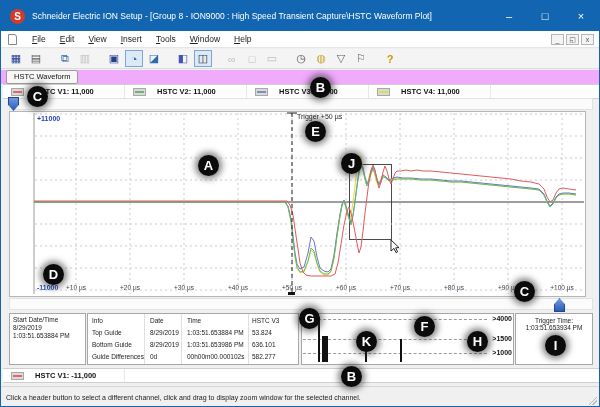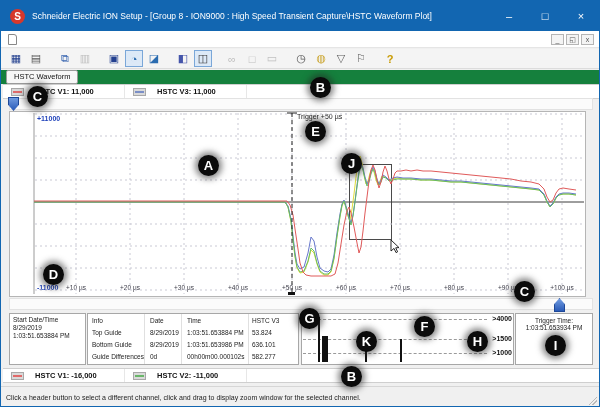--- a/index.html
+++ b/index.html
@@ -22,21 +22,21 @@
   .mdi-btn{width:13px;height:11px;border:1px solid #b5b5b5;background:#f4f4f4;font-size:7px;line-height:9px;text-align:center;margin-left:2px;color:#555}
 
   
   .toolbar{position:absolute;left:0;top:48px;width:100%;height:20px;background:#f4f4f4;border-bottom:1px solid #dcdcdc;display:flex;align-items:center;padding-left:6px}
   .tool{width:18px;height:17px;display:flex;align-items:center;justify-content:center;font-size:11px;margin-right:2px;border:1px solid transparent}
   .tool.pressed{background:#dce9f7;border-color:#7aa7d8}
   .tool.disabled{color:#c0c0c0 !important}
   .tool-gap{width:9px;flex:none}
 
   
-  .tabrow{position:absolute;left:0;top:69px;width:100%;height:14px;background:#15803d}
+  .tabrow{position:absolute;left:0;top:69px;width:100%;height:14px;background:#f0abfc}
   .tab{position:absolute;left:5px;top:0;font-size:7.5px;padding:1px 7px 2px;border:1px solid #9a9a9a;background:#f7f7f7;border-radius:2px;color:#111}
 
   
   .chanrow{position:absolute;left:2px;width:596px;height:15px;background:#fff;border-top:1px solid #cfcfcf;border-bottom:1px solid #cfcfcf;display:flex}
   .chan-cell{width:122px;flex:none;display:flex;align-items:center;border-right:1px solid #e7e7e7;padding-left:8px}
   .swatch{width:13px;height:8px;background:#dadada;border:1px solid #a8a8a8;margin-right:11px;position:relative;flex:none}
   .swatch i{position:absolute;left:1px;right:1px;top:2px;height:2px;display:block}
   .chan-label{font-size:7.5px;font-weight:bold;color:#111;white-space:nowrap}
 
   
@@ -80,20 +80,29 @@
   <div class="titlebar">
     <div class="app-icon">S</div>
     <div class="title-text">Schneider Electric ION Setup - [Group 8 - ION9000 : High Speed Transient Capture\HSTC Waveform Plot]</div>
     <div class="tb-btn">–</div>
     <div class="tb-btn">□</div>
     <div class="tb-btn">×</div>
   </div>
 
   <div class="menubar">
     <div class="doc-icon"></div>
+    <div id="menu-items" style="display:flex">
+        <span class="menu-item"><u>F</u>ile</span>
+        <span class="menu-item"><u>E</u>dit</span>
+        <span class="menu-item"><u>V</u>iew</span>
+        <span class="menu-item"><u>I</u>nsert</span>
+        <span class="menu-item"><u>T</u>ools</span>
+        <span class="menu-item"><u>W</u>indow</span>
+        <span class="menu-item"><u>H</u>elp</span>
+      </div>
     <div class="mdi-ctrls" id="mdi-ctrls">
         <div class="mdi-btn">_</div>
         <div class="mdi-btn">◱</div>
         <div class="mdi-btn">x</div>
       </div>
   </div>
 
   <div class="toolbar" id="toolbar">
       <div class="tool" style="color: rgb(35, 64, 143);">▦</div>
       <div class="tool" style="color: rgb(90, 90, 90);">▤</div>
@@ -126,23 +135,35 @@
 
   <div class="chanrow" id="chan-top" style="top:83px">
       <div class="chan-cell">
         <div class="swatch">
           <i style="background: rgb(224, 106, 106);"></i>
         </div>
         <div class="chan-label">HSTC V1: 11,000</div>
       </div>
       <div class="chan-cell">
         <div class="swatch">
+          <i style="background: rgb(106, 182, 106);"></i>
+        </div>
+        <div class="chan-label">HSTC V2: 11,000</div>
+      </div>
+      <div class="chan-cell">
+        <div class="swatch">
           <i style="background: rgb(123, 143, 199);"></i>
         </div>
         <div class="chan-label">HSTC V3: 11,000</div>
+      </div>
+      <div class="chan-cell">
+        <div class="swatch">
+          <i style="background: rgb(222, 222, 74);"></i>
+        </div>
+        <div class="chan-label">HSTC V4: 11,000</div>
       </div>
     </div>
 
   <div class="slidertrack" style="top:97px"></div>
   <div class="thumb down" style="left:7px;top:96px"></div>
 
   <div class="plot"></div>
   <div class="ylab" style="left:36px;top:114px">+11000</div>
   <div class="ylab" style="left:36px;top:283px">-11000</div>
   <div class="trig-label">Trigger +50 µs</div>
@@ -208,27 +229,21 @@
   <div class="panel" style="left:514px;width:78px;text-align:center">
     <div style="margin-top:3px">Trigger Time:</div>
     <div>1:03:51.653934 PM</div>
   </div>
 
   <div class="chanrow" id="chan-bottom" style="top:367px">
       <div class="chan-cell">
         <div class="swatch">
           <i style="background: rgb(224, 106, 106);"></i>
         </div>
-        <div class="chan-label">HSTC V1: -16,000</div>
-      </div>
-      <div class="chan-cell">
-        <div class="swatch">
-          <i style="background: rgb(106, 182, 106);"></i>
-        </div>
-        <div class="chan-label">HSTC V2: -11,000</div>
+        <div class="chan-label">HSTC V1: -11,000</div>
       </div>
     </div>
 
   <div class="statusbar">
     <span>Click a header button to select a different channel, click and drag to display zoom window for the selected channel.</span>
     <div class="grip"></div>
   </div>
 
   <svg id="overlay" viewBox="0 0 600 407">
       <line x1="75" y1="112" x2="75" y2="293" stroke="#c9c9d4" stroke-width="1" stroke-dasharray="2,3"></line>

